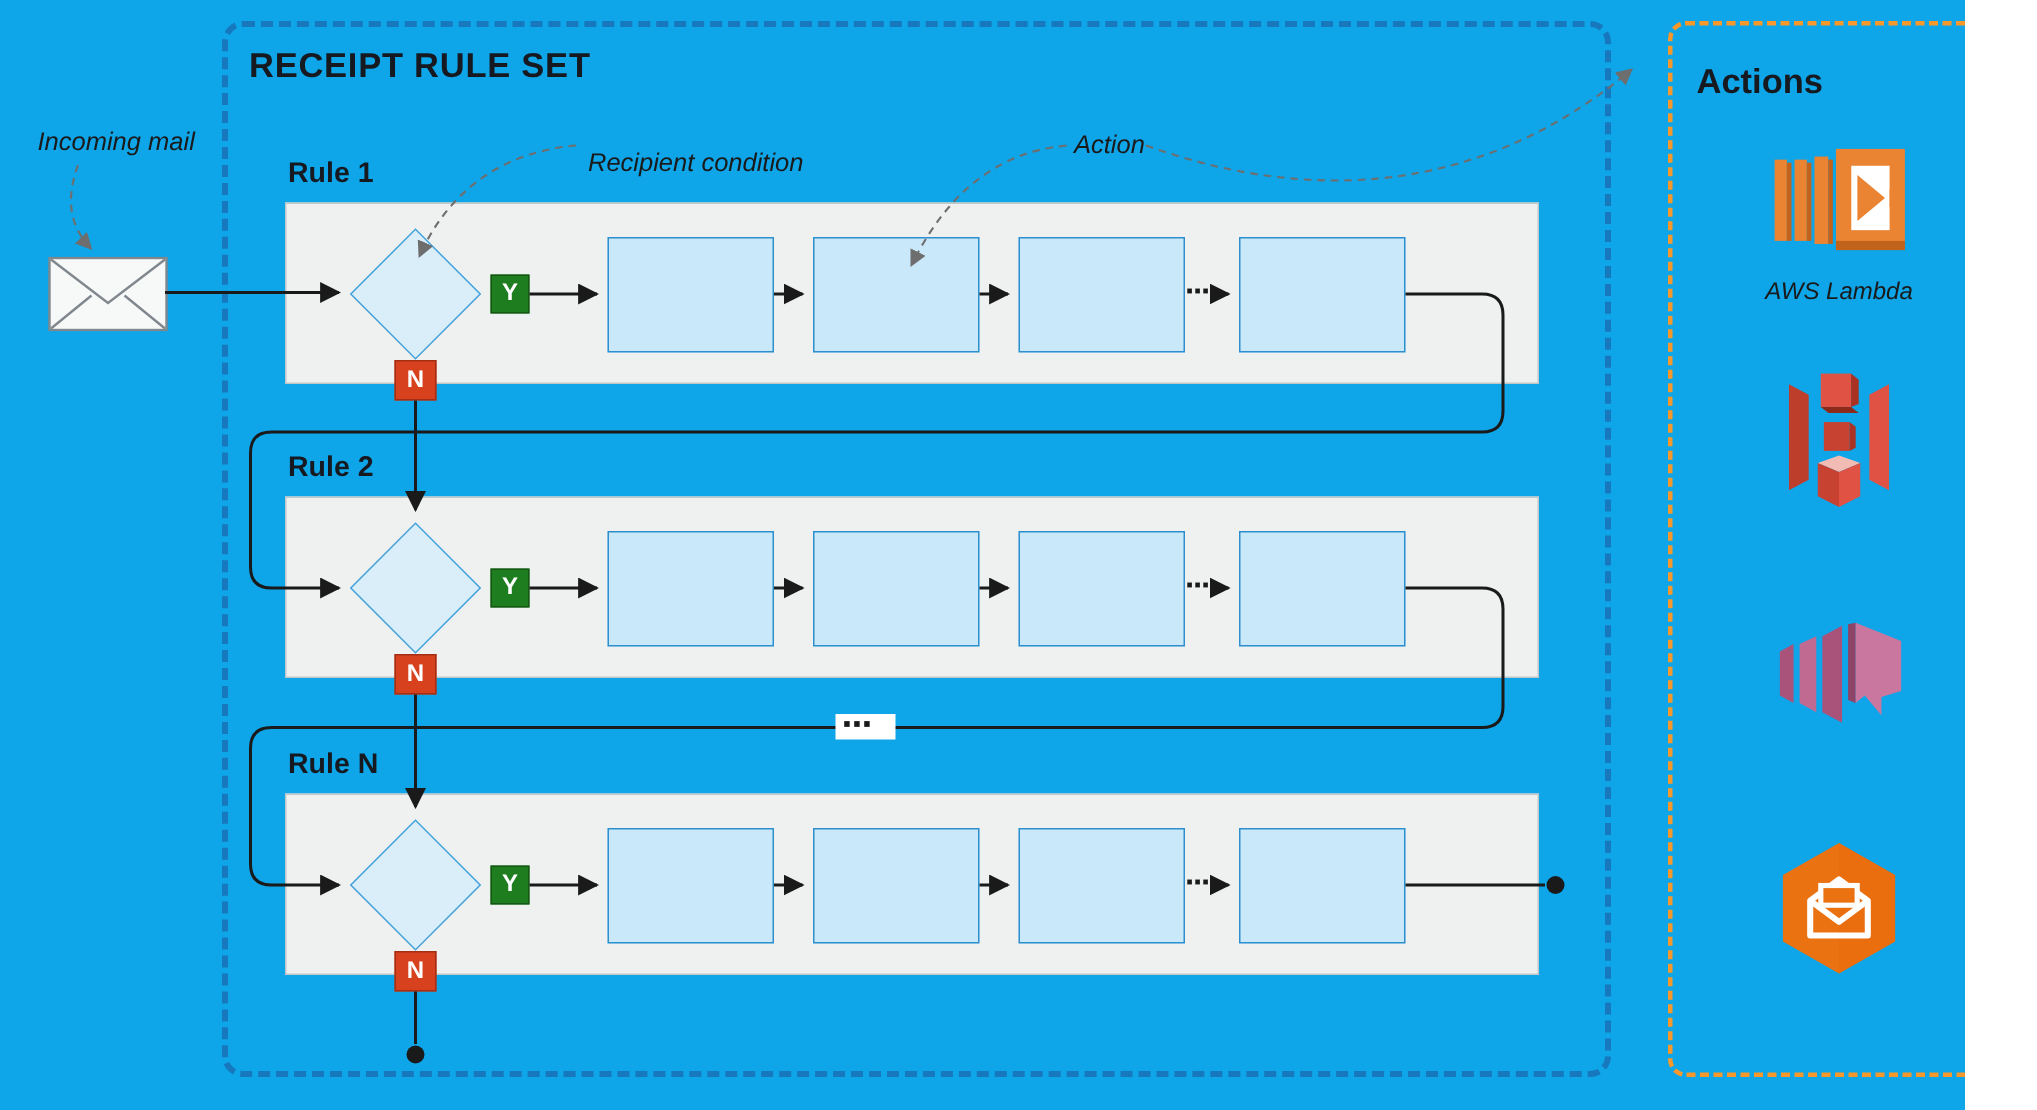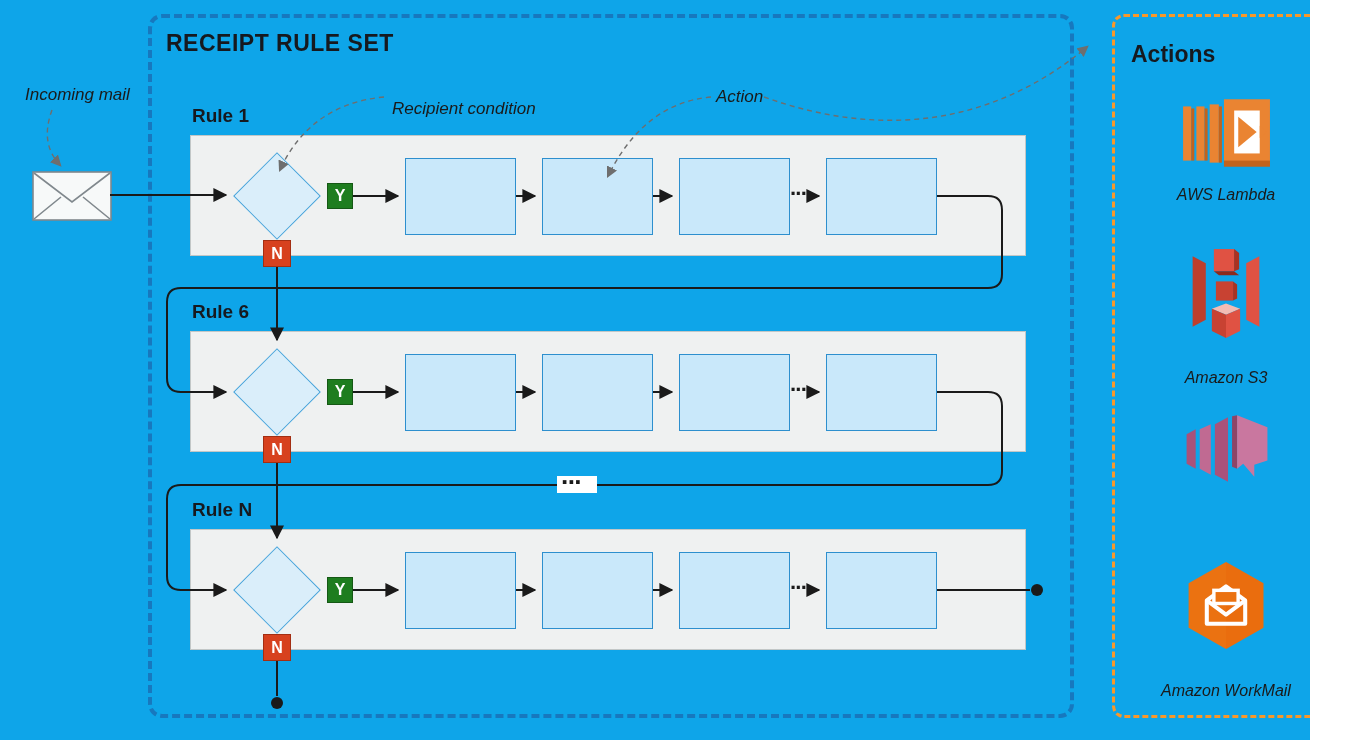--- a/index.html
+++ b/index.html
@@ -64,21 +64,21 @@
     <div class="abs diamond"></div>
     <div class="abs badge yes">Y</div>
     <div class="abs badge no">N</div>
     <div class="abs action-box" style="left:405px;"></div>
     <div class="abs action-box" style="left:542px;"></div>
     <div class="abs action-box" style="left:679px;"></div>
     <div class="abs action-box" style="left:826px;"></div>
   </div>
 
   <div class="abs rule-row" style="top:331px;">
-    <div class="abs rule-label">Rule 6</div>
+    <div class="abs rule-label">Rule 2</div>
     <div class="abs rule-bg"></div>
     <div class="abs diamond"></div>
     <div class="abs badge yes">Y</div>
     <div class="abs badge no">N</div>
     <div class="abs action-box" style="left:405px;"></div>
     <div class="abs action-box" style="left:542px;"></div>
     <div class="abs action-box" style="left:679px;"></div>
     <div class="abs action-box" style="left:826px;"></div>
   </div>
 
@@ -114,38 +114,36 @@
     <polygon points="78,12 65,19 65,75 78,82" fill="#E05243"></polygon>
     <rect x="33" y="5" width="20" height="22" fill="#E05243"></rect>
     <polygon points="53,5 58,9 58,25 53,27" fill="#A93222"></polygon>
     <polygon points="33,27 53,27 58,31 38,31" fill="#8C2A1C"></polygon>
     <rect x="35" y="37" width="17" height="19" fill="#C84232"></rect>
     <polygon points="52,37 56,40 56,54 52,56" fill="#A93222"></polygon>
     <polygon points="31,64 45,59 59,64 45,70" fill="#F2BCB4"></polygon>
     <polygon points="31,64 45,70 45,93 31,86" fill="#C84232"></polygon>
     <polygon points="59,64 45,70 45,93 59,86" fill="#E05243"></polygon>
   </svg>
-  <div class="abs svc-label" style="top:369px;">Amazon S3</div>
 
   <svg class="abs svc-icon" style="left:1180px;top:402px;" viewBox="0 0 90 95">
     <polygon points="6,32 15,27 15,66 6,61" fill="#A9527A"></polygon>
     <polygon points="19,27 30,22 30,72 19,66" fill="#C06A92"></polygon>
     <polygon points="34,22 47,15 47,79 34,72" fill="#A9527A"></polygon>
     <polygon points="51,14 56,13 56,66 51,64" fill="#8E4467"></polygon>
     <polygon points="56,13 86,25 86,58 73,62 73,74 62,61 56,66" fill="#C9779F"></polygon>
   </svg>
 
   <svg class="abs svc-icon" style="left:1180px;top:558px;" viewBox="0 0 90 95">
     <polygon points="45,4 82,25 82,69 45,90 8,69 8,25" fill="#EB7211"></polygon>
     <polygon points="45,4 82,25 82,69 45,90" fill="#E8690A" opacity="0.45"></polygon>
     <path d="M26,42 L45,28 L64,42 L64,65 L26,65 Z" fill="none" stroke="#ffffff" stroke-width="4" stroke-linejoin="round"></path>
     <rect x="33" y="32" width="24" height="13" fill="#EB7211" stroke="#ffffff" stroke-width="3.4"></rect>
     <path d="M26,42 L45,56 L64,42" fill="none" stroke="#ffffff" stroke-width="4" stroke-linejoin="round"></path>
   </svg>
-  <div class="abs svc-label" style="top:682px;">Amazon WorkMail</div>
 
   <svg class="abs wires" width="1358" height="740" viewBox="0 0 1358 740">
     <defs>
       <marker id="ah" viewBox="0 0 10 10" refX="9" refY="5" markerWidth="7" markerHeight="7" orient="auto-start-reverse">
         <path d="M0,0 L10,5 L0,10 Z" class="wire-fill"></path>
       </marker>
       <marker id="ahg" viewBox="0 0 10 10" refX="8" refY="5" markerWidth="8" markerHeight="8" orient="auto-start-reverse">
         <path d="M0,0 L10,5 L0,10 Z" class="ann-fill"></path>
       </marker>
     </defs>

